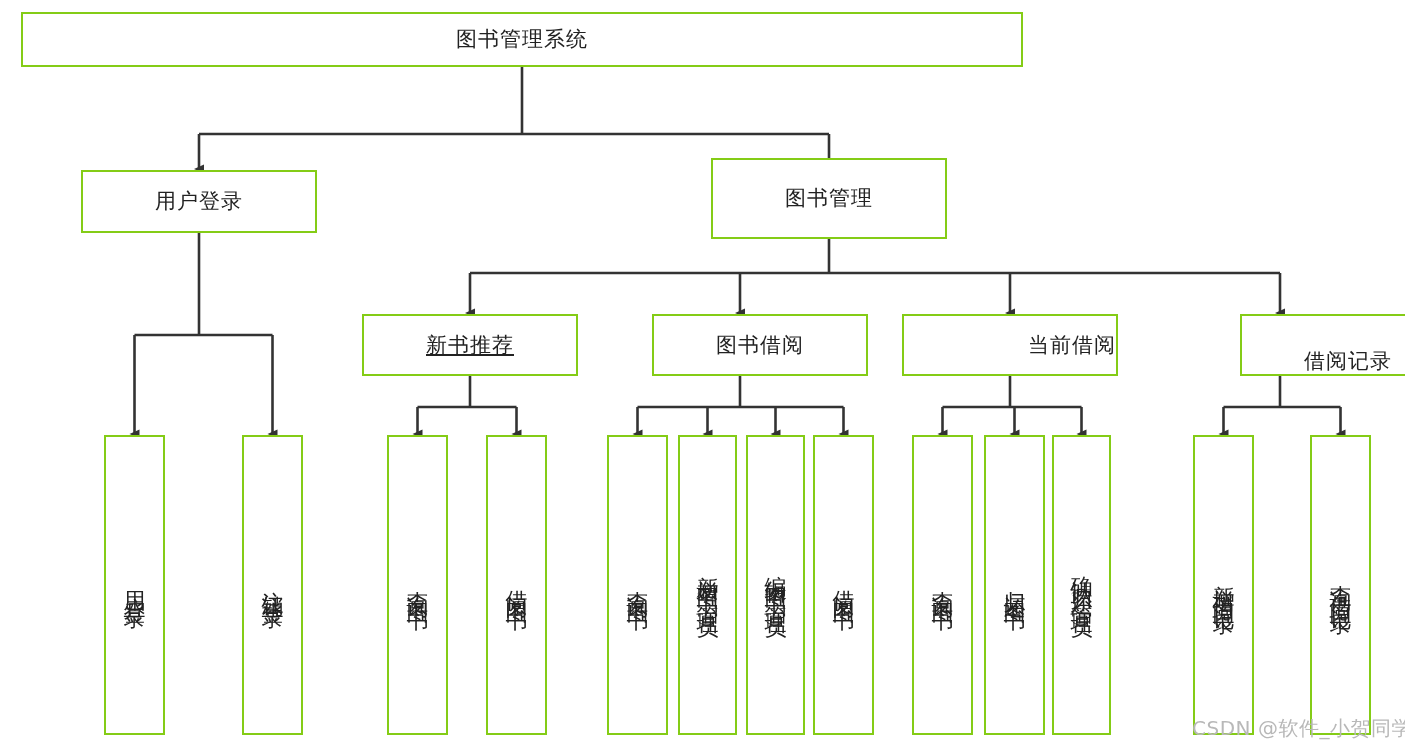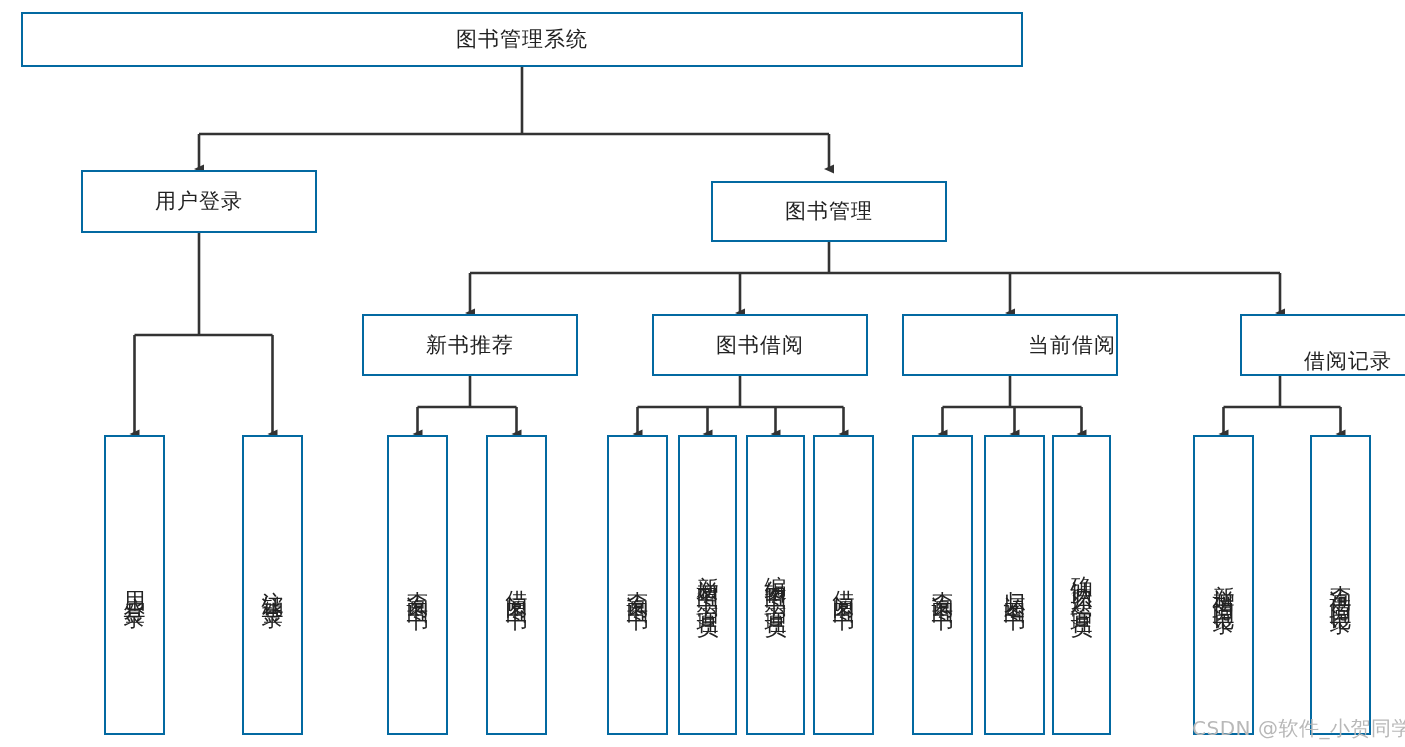--- a/index.html
+++ b/index.html
@@ -4,21 +4,21 @@
 <title>图书管理系统 功能结构图</title>
 <style>
   html,body{margin:0;padding:0;background:#ffffff;}
   body{font-family:"DejaVu Sans","Liberation Sans",sans-serif;}
   #canvas{position:relative;width:1405px;height:747px;background:#ffffff;overflow:hidden;}
   svg.links{position:absolute;left:0;top:0;width:1405px;height:747px;pointer-events:none;}
 
   .node{
     position:absolute;
     box-sizing:border-box;
-    border:2px solid #0369a1;
+    border:2px solid #84cc16;
     background:#ffffff;
     display:flex;
     align-items:center;
     justify-content:center;
     color:#222222;
   }
   .node .lbl{
     display:block;
     text-align:center;
     line-height:1.18;
@@ -98,25 +98,25 @@
       </g>
   </svg>
 
   <div class="node horiz" style="left: 21px; top: 12px; width: 1002px; height: 55px;">
     <span class="lbl">图书管理系统</span>
   </div>
 
   <div class="node horiz" style="left: 81px; top: 170px; width: 236px; height: 63px;">
     <span class="lbl">用户登录</span>
   </div>
-  <div class="node horiz" style="left: 711px; top: 181px; width: 236px; height: 61px;">
+  <div class="node horiz" style="left: 711px; top: 158px; width: 236px; height: 81px;">
     <span class="lbl">图书管理</span>
   </div>
 
-  <div class="node horiz" style="left: 362px; top: 314px; width: 216px; height: 62px;">
+  <div class="node horiz" style="left: 362px; top: 314px; width: 216px; height: 62px; text-decoration: underline;">
     <span class="lbl">新书推荐</span>
   </div>
   <div class="node horiz" style="left: 632px; top: 314px; width: 216px; height: 62px; margin-left: 20px;">
     <span class="lbl">图书借阅</span>
   </div>
   <div class="node horiz" style="left: 902px; top: 314px; width: 216px; height: 62px; justify-content: flex-end;">
     <span class="lbl">当前借阅</span>
   </div>
   <div class="node horiz" style="left: 1240px; top: 314px; width: 216px; height: 62px; align-items: flex-end;">
     <span class="lbl">借阅记录</span>

